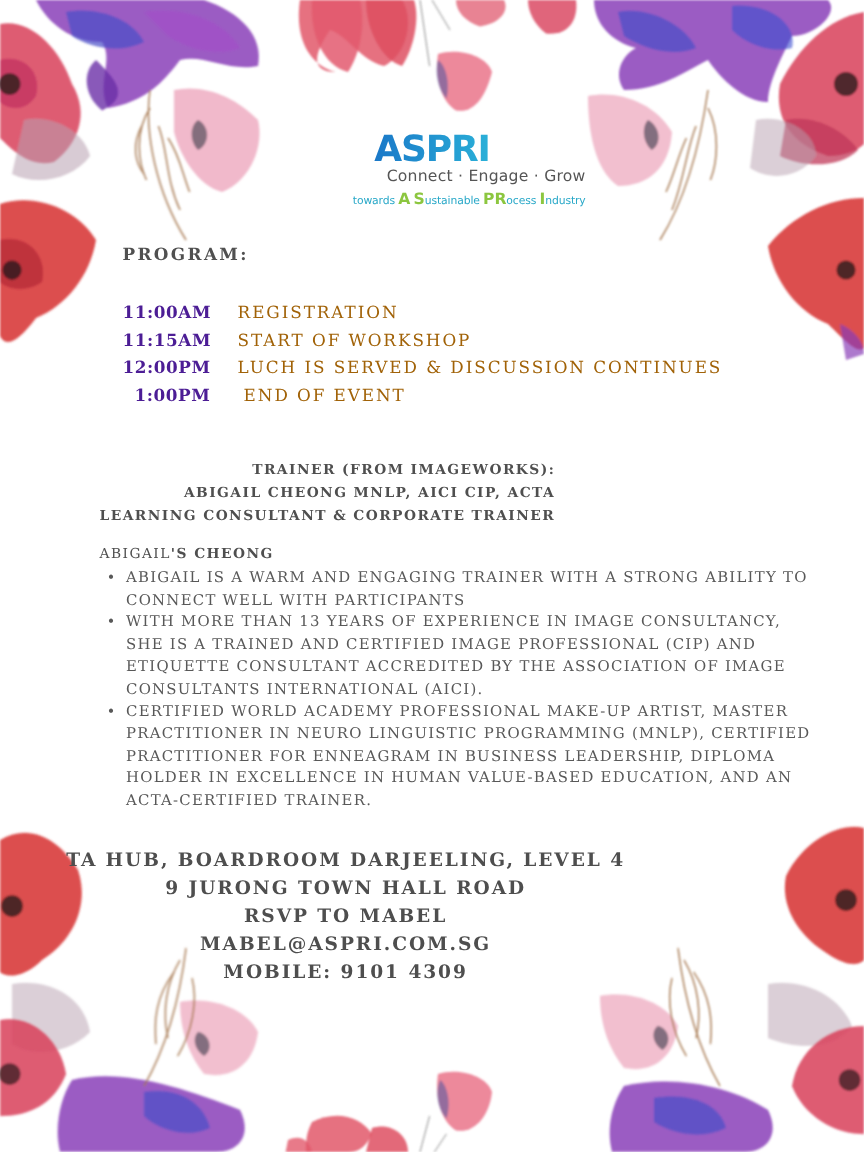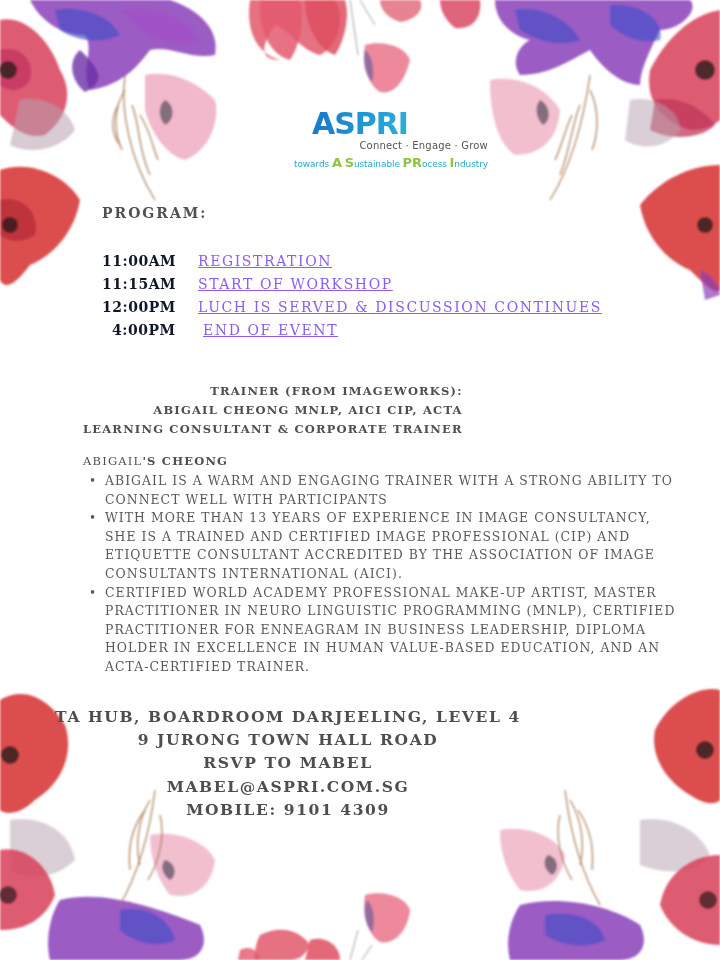--- a/index.html
+++ b/index.html
@@ -4,32 +4,32 @@
   <style>
     * { margin: 0; padding: 0; box-sizing: border-box; }
     html, body { width: 720px; height: 960px; background: #ffffff; overflow: hidden; }
     body { position: relative; font-family: "DejaVu Serif", "Liberation Serif", serif; color: #4a4a4a; }
 
     .flower-layer { position: absolute; left: 0; top: 0; width: 720px; height: 960px; pointer-events: none; }
 
     
     .logo { position: absolute; left: 232px; top: 108px; width: 256px; text-align: right; }
     .logo-mark { display: block; margin: 0 auto; }
-    .logo-tagline { font-family: "DejaVu Sans", "Liberation Sans", sans-serif; font-size: 10px; color: #555; margin-top: 2px; letter-spacing: 0.2px; }
+    .logo-tagline { font-family: "DejaVu Sans", "Liberation Sans", sans-serif; font-size: 13px; color: #555; margin-top: 2px; letter-spacing: 0.2px; }
     .logo-sub { font-family: "DejaVu Sans", "Liberation Sans", sans-serif; font-size: 9px; color: #28a8c8; margin-top: 4px; white-space: nowrap; letter-spacing: -0.1px; }
     .logo-sub .big { font-size: 13px; font-weight: bold; }
     .logo-sub .green { color: #8cc63f; }
 
     
     .program-title { position: absolute; left: 102px; top: 205px; font-size: 14px; font-weight: bold; letter-spacing: 2px; color: #505050; }
     .program-list { position: absolute; left: 102px; top: 249px; }
     .program-row { display: flex; height: 23px; align-items: center; font-size: 14px; }
-    .program-time { width: 96px; font-weight: bold; color: #0f172a; letter-spacing: 0.5px; text-align: left; }
+    .program-time { width: 96px; font-weight: bold; color: #4c1d95; letter-spacing: 0.5px; text-align: left; }
     .program-time.indent { padding-left: 10px; }
-    .program-event { color: #8b5cf6; letter-spacing: 1.6px; font-size: 14px; text-decoration: underline; }
+    .program-event { color: #a16207; letter-spacing: 1.6px; font-size: 14px; }
     .program-event.shift { padding-left: 5px; }
 
     
     .trainer { position: absolute; left: 83px; top: 382px; font-size: 11.5px; font-weight: bold; letter-spacing: 1.2px; color: #4f4f4f; line-height: 19px; text-align: right; }
 
     
     .forte-title { position: absolute; left: 83px; top: 454px; font-size: 11.5px; letter-spacing: 1.2px; color: #4f4f4f; }
     .forte-title b { font-weight: bold; }
     .forte-list { position: absolute; left: 87px; top: 472px; width: 600px; list-style: none; }
     .forte-item { position: relative; padding-left: 18px; font-size: 12.4px; line-height: 18.6px; letter-spacing: 1.05px; color: #585858; }
@@ -193,21 +193,21 @@
   </div>
   <div class="program-row">
     <span class="program-time">11:15AM</span>
     <span class="program-event">START OF WORKSHOP</span>
   </div>
   <div class="program-row">
     <span class="program-time">12:00PM</span>
     <span class="program-event">LUCH IS SERVED &amp; DISCUSSION CONTINUES</span>
   </div>
   <div class="program-row">
-    <span class="program-time indent">4:00PM</span>
+    <span class="program-time indent">1:00PM</span>
     <span class="program-event shift">END OF EVENT</span>
   </div>
 </div>
 
 <div class="trainer">
   <div>TRAINER (FROM IMAGEWORKS):</div>
   <div>ABIGAIL CHEONG MNLP, AICI CIP, ACTA</div>
   <div>LEARNING CONSULTANT &amp; CORPORATE TRAINER</div>
 </div>
 

